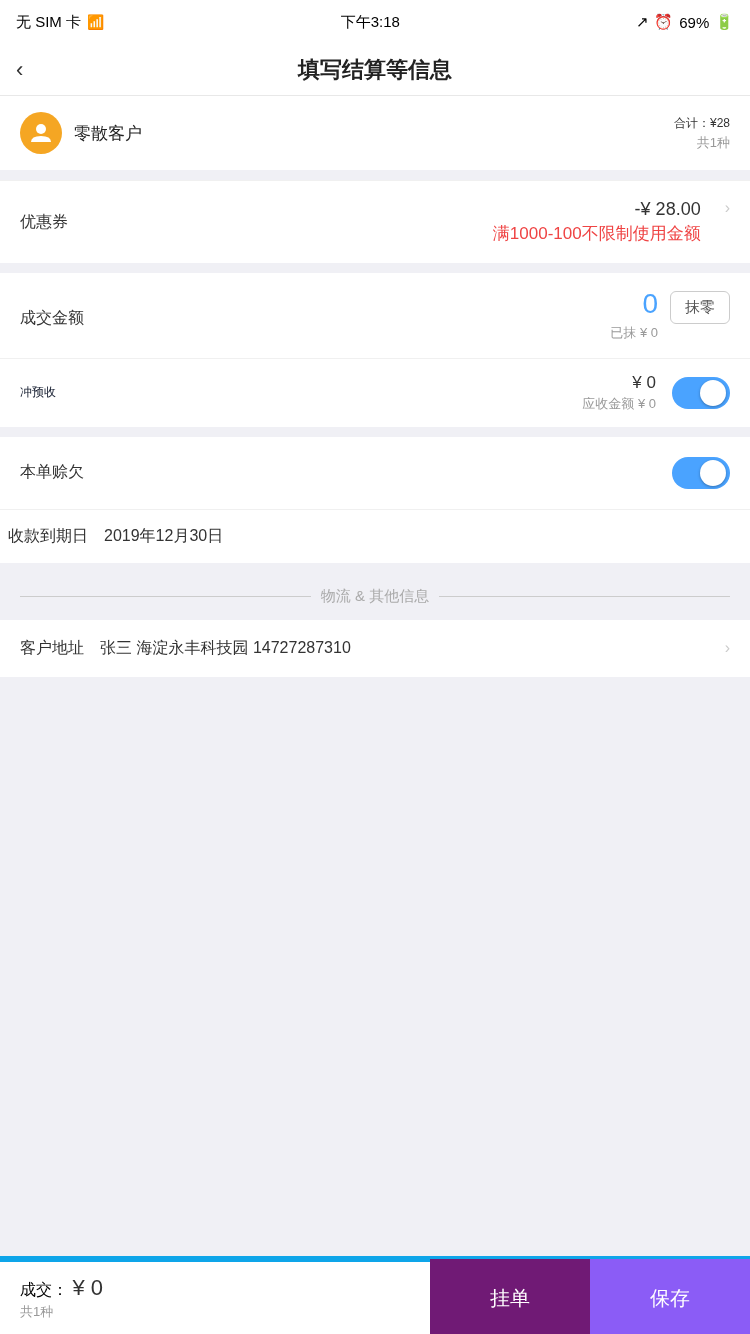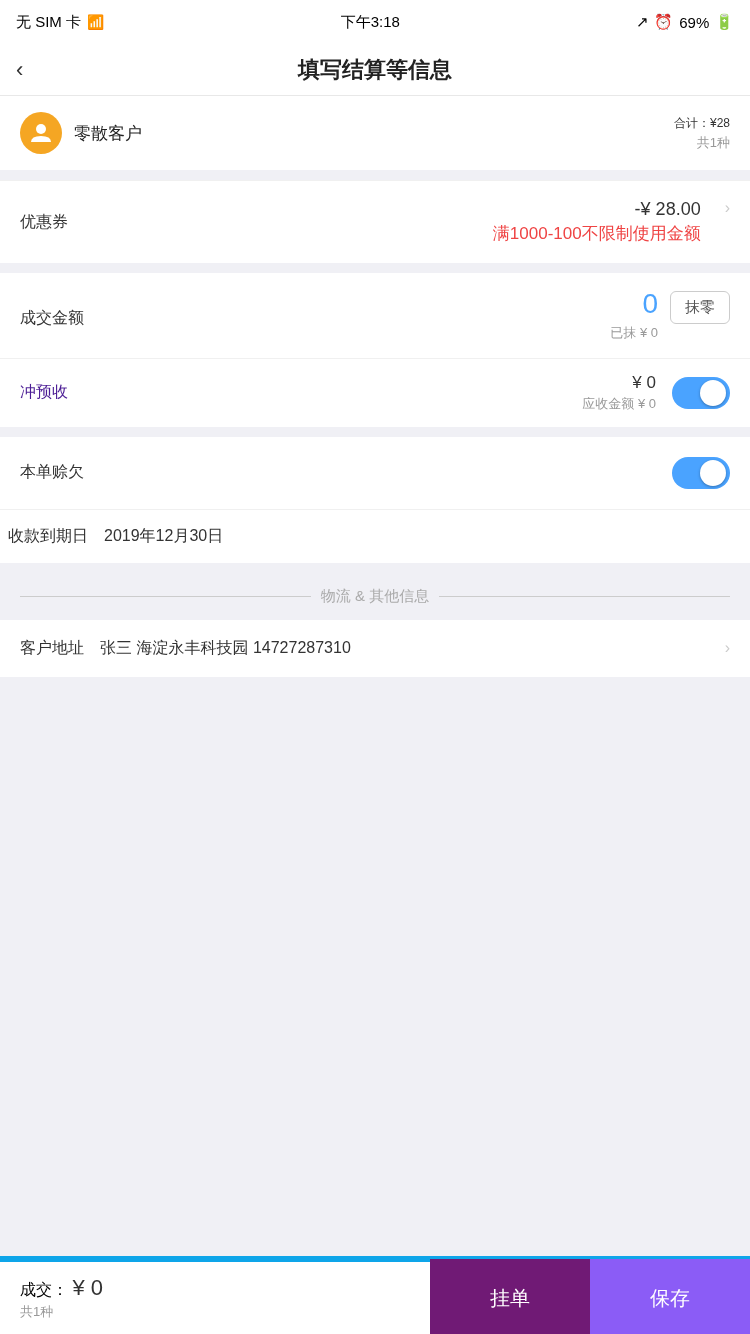--- a/index.html
+++ b/index.html
@@ -187,22 +187,22 @@
 
     
     .prepay-row {
       display: flex;
       justify-content: space-between;
       align-items: center;
       padding: 14px 20px;
       border-top: 1px solid #f0f0f0;
     }
     .prepay-label {
-      font-size: 16px;
-      color: #4c1d95;
+      font-size: 12px;
+      color: #0f172a;
     }
     .prepay-right {
       display: flex;
       align-items: center;
       gap: 16px;
     }
     .prepay-value-block {
       text-align: right;
     }
     .prepay-amount {

